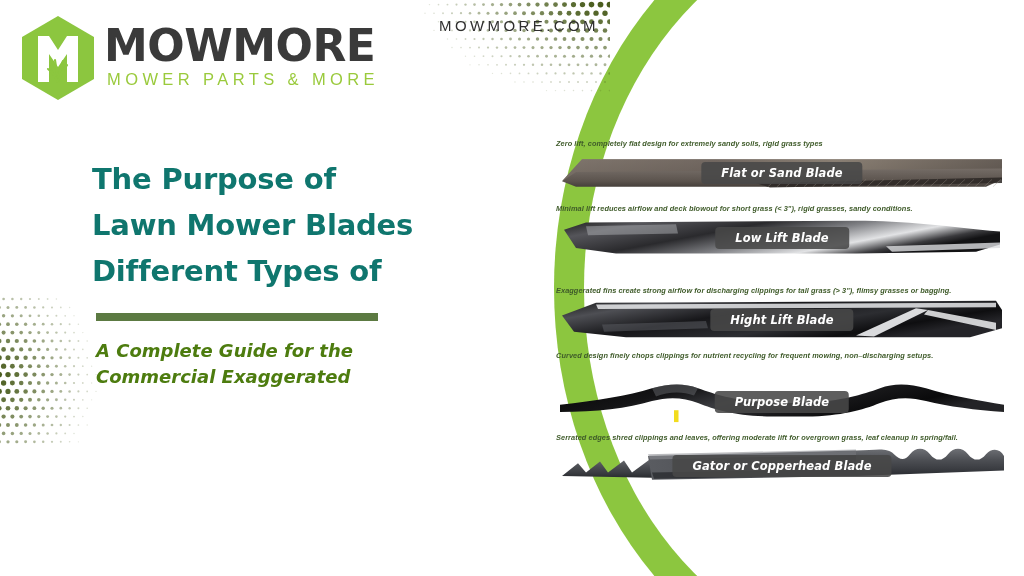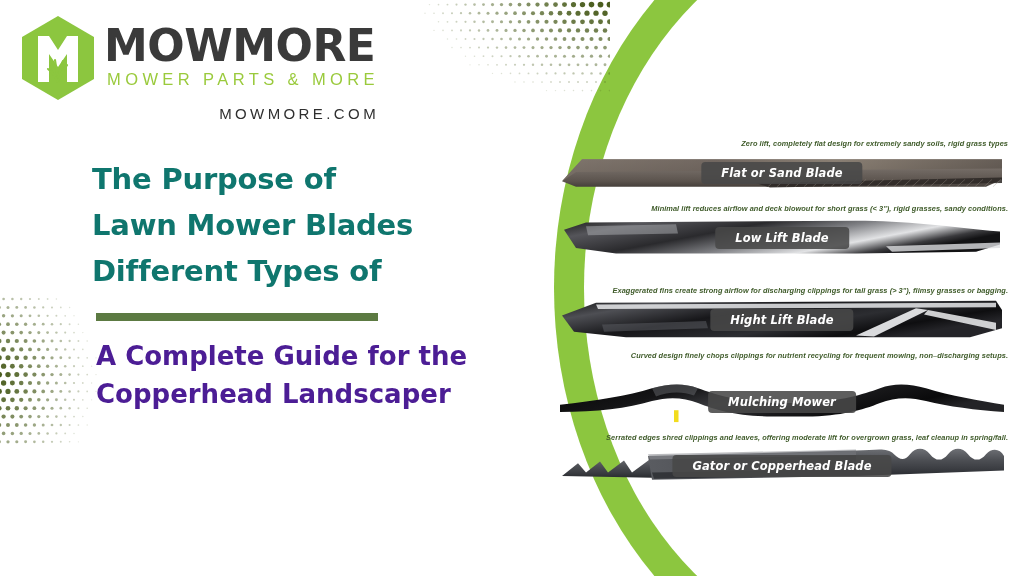--- a/index.html
+++ b/index.html
@@ -37,21 +37,21 @@
 
   
   .dots { position: absolute; z-index: 2; pointer-events: none; }
   .dots-top { left: 414px; top: -8px; width: 196px; height: 118px; }
   .dots-bottom { left: -16px; top: 296px; width: 126px; height: 150px; }
 
   
   .logo-block {
     position: absolute; left: 18px; top: 14px;
     z-index: 5;
-    display: flex; flex-direction: column;
+    display: flex; flex-direction: row;
   }
   .logo-row { display: flex; align-items: center; }
   .hex-wrap { width: 80px; height: 88px; flex: 0 0 auto; margin-right: 6px; }
   .logo-text-col { display: flex; flex-direction: column; justify-content: center; }
   .logo-word {
     font-size: 44px; font-weight: 800; letter-spacing: -0.5px;
     color: #3A3A3A; line-height: 0.96;
     font-family: "DejaVu Sans", sans-serif;
   }
   .logo-tag {
@@ -74,34 +74,34 @@
     line-height: 1.58; letter-spacing: -0.2px;
     font-family: "DejaVu Sans", sans-serif;
   }
   .rule {
     position: absolute; left: 96px; top: 313px;
     width: 282px; height: 8px; background: #5C7A42; z-index: 5;
   }
   .subhead {
     position: absolute; left: 96px; top: 338px; width: 400px;
     z-index: 5;
-    font-size: 26px; font-weight: 700; 
-    color: #4c1d95; line-height: 1.46;
+    font-size: 18px; font-weight: 700; font-style: italic;
+    color: #4d7c0f; line-height: 1.46;
     font-family: "DejaVu Sans", sans-serif;
   }
 
   
   .diagram {
     position: absolute; left: 556px; top: 140px;
     width: 452px; height: 300px; z-index: 4;
   }
   .blade-group { position: relative; width: 100%; }
   .blade-caption {
     font-size: 7.4px; font-weight: 700; font-style: italic;
-    color: #3F5B2A; text-align: right;
+    color: #3F5B2A; text-align: left;
     letter-spacing: 0.05px; line-height: 1.2;
     font-family: "Liberation Sans", sans-serif;
     white-space: nowrap;
   }
   .blade-art { position: relative; width: 100%; }
   .blade-art svg { display: block; width: 100%; height: 100%; }
   .blade-label {
     position: absolute; left: 50%; top: 50%;
     transform: translate(-50%, -50%);
     background: rgba(72,72,72,0.88);
@@ -575,21 +575,21 @@
   <div class="headline">
     <div>The Purpose of</div>
     <div>Lawn Mower Blades</div>
     <div>Different Types of</div>
   </div>
 
   <div class="rule"></div>
 
   <div class="subhead">
     <div>A Complete Guide for the</div>
-    <div>Copperhead Landscaper</div>
+    <div>Commercial Exaggerated</div>
   </div>
 
   <div class="diagram" id="diagram">
       <div class="blade-group" style="margin-bottom: 11px;">
         <div class="blade-caption" style="margin-bottom: 3px;">Zero lift, completely flat design for extremely sandy soils, rigid grass types</div>
         <div class="blade-art" style="height: 42px;">
           <svg viewBox="0 0 452 46" preserveAspectRatio="none">
             <defs>
               <linearGradient id="gFlat" x1="0" y1="0" x2="0" y2="1">
                 <stop offset="0" stop-color="#8A8079"></stop>
@@ -696,21 +696,21 @@
                 <stop offset="0.5" stop-color="#3A3B3F"></stop>
                 <stop offset="0.7" stop-color="#18181A"></stop>
                 <stop offset="0.88" stop-color="#0A0A0B"></stop>
                 <stop offset="1" stop-color="#232326"></stop>
               </linearGradient>
             </defs>
             <path d="M4,26 C40,22 72,16 96,8 C112,3 128,2 142,8 C160,15 180,22 216,24 L250,24 C286,22 306,15 324,8 C338,2 354,3 370,8 C394,16 424,22 448,26 L448,34 C420,32 392,28 370,22 C354,17 338,18 324,24 C306,32 286,38 250,39 L216,39 C180,38 160,32 142,24 C128,18 112,17 96,22 C72,30 40,34 4,34 Z" fill="url(#gMul)"></path>
             <path d="M96,8 C112,3 128,2 142,8 L138,16 C126,11 112,12 100,17 Z" fill="#6F7075" opacity="0.45"></path>
             <rect x="118" y="32" width="4.5" height="13" fill="#F2DC1E"></rect>
           </svg>
-          <div class="blade-label">Mulching Mower</div>
+          <div class="blade-label">Purpose Blade</div>
         </div>
       </div>
       <div class="blade-group" style="margin-bottom: 11px;">
         <div class="blade-caption" style="margin-bottom: 3px;">Serrated edges shred clippings and leaves, offering moderate lift for overgrown grass, leaf cleanup in spring/fall.</div>
         <div class="blade-art" style="height: 42px;">
           <svg viewBox="0 0 452 46" preserveAspectRatio="none">
             <defs>
               <linearGradient id="gGat" x1="0" y1="0" x2="0" y2="1">
                 <stop offset="0" stop-color="#6E7075"></stop>
                 <stop offset="0.4" stop-color="#4E5055"></stop>

